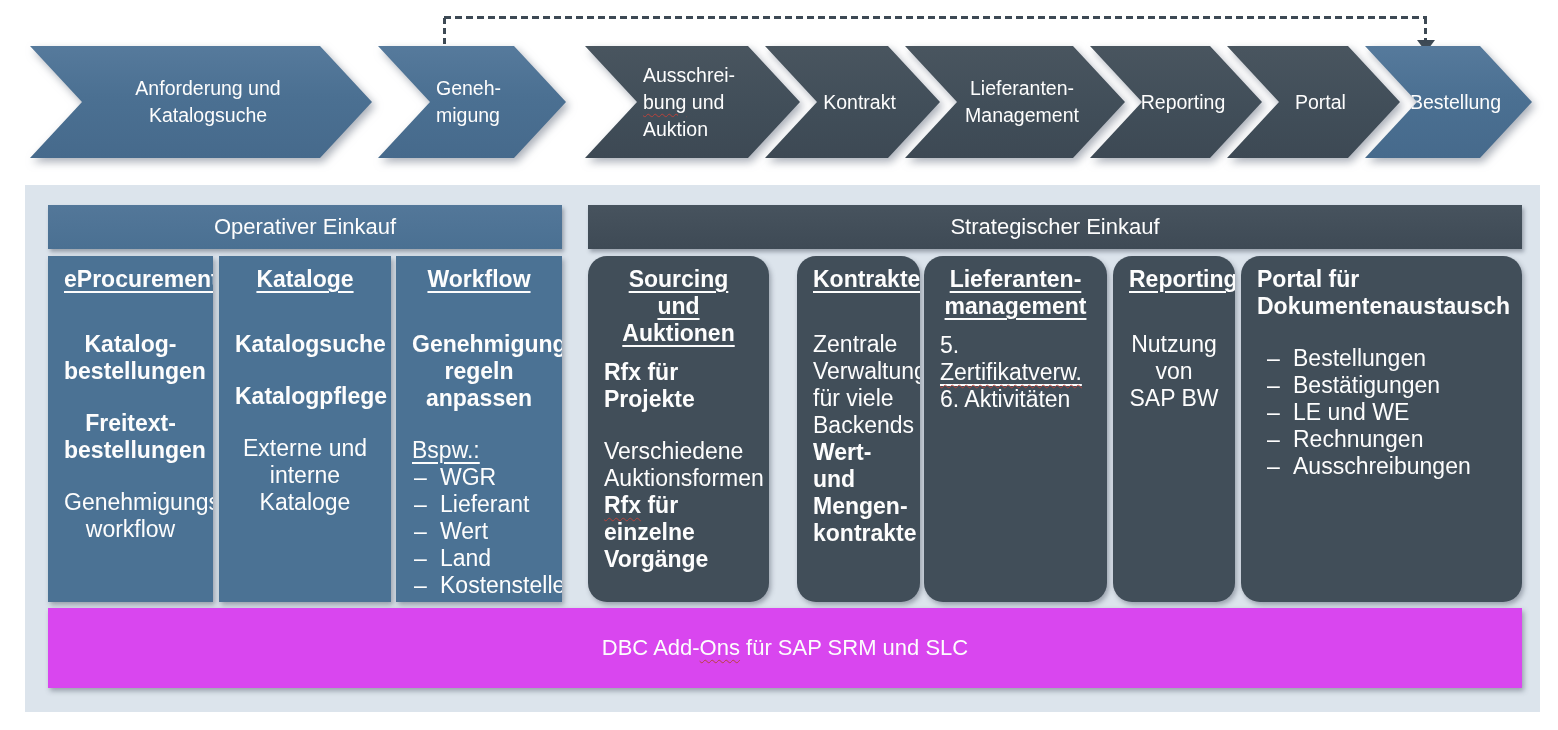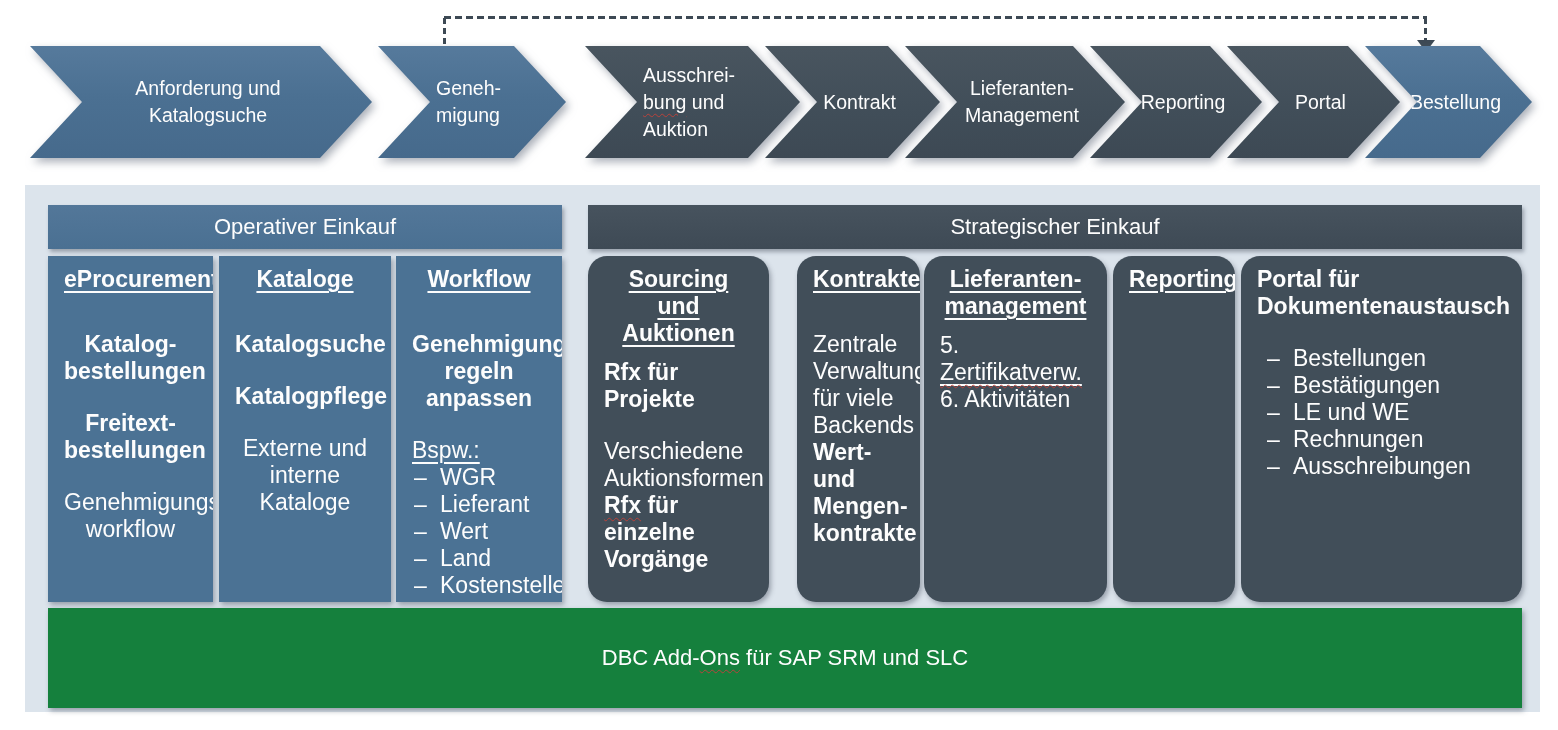--- a/index.html
+++ b/index.html
@@ -75,22 +75,22 @@
   .mb-sm { margin-bottom: 12px; }
   .bullets { padding-left: 2px; }
   .bullets.indent { padding-left: 10px; }
   .bullet { display: flex; }
   .bullet .dash { flex: 0 0 26px; }
   .misspelled { text-decoration: underline wavy #b8423b; text-decoration-thickness: 1.2px;
                 text-underline-offset: 4px; }
   .u { text-decoration: underline; text-underline-offset: 4px; text-decoration-thickness: 1.5px; }
 
   
-  .footer { position: absolute; left: 48px; top: 608px; width: 1474px; height: 100px;
-            background: #15803d; display: flex; align-items: center; justify-content: center;
+  .footer { position: absolute; left: 48px; top: 608px; width: 1474px; height: 80px;
+            background: #d946ef; display: flex; align-items: center; justify-content: center;
             font-size: 22px; box-shadow: 2px 3px 5px rgba(70,80,95,.45); }
   .footer .txt { white-space: pre; }
 </style>
 </head>
 <body>
 
 <div class="conn-h"></div>
 <div class="conn-v1"></div>
 <div class="conn-v2"></div>
 <div class="conn-arrow"></div>
@@ -220,20 +220,23 @@
 
 <div class="col dark-bg" id="s3">
   <div class="col-h mb-sm center-t">Lieferanten-
 management</div>
   <div><span>5. </span><span class="u"><span class="misspelled">Zertifikatverw.</span></span></div>
   <div>6. Aktivitäten</div>
 </div>
 
 <div class="col dark-bg" id="s4">
   <div class="col-h mb-lg center-t">Reporting</div>
+  <div class="pre">Nutzung
+von
+SAP BW</div>
 </div>
 
 <div class="col dark-bg" id="s5">
   <div class="pre mb">Portal für
 Dokumentenaustausch</div>
   <div class="bullets indent">
     <div class="bullet">
         <span class="dash">–</span>
         <span>Bestellungen</span>
       </div>

